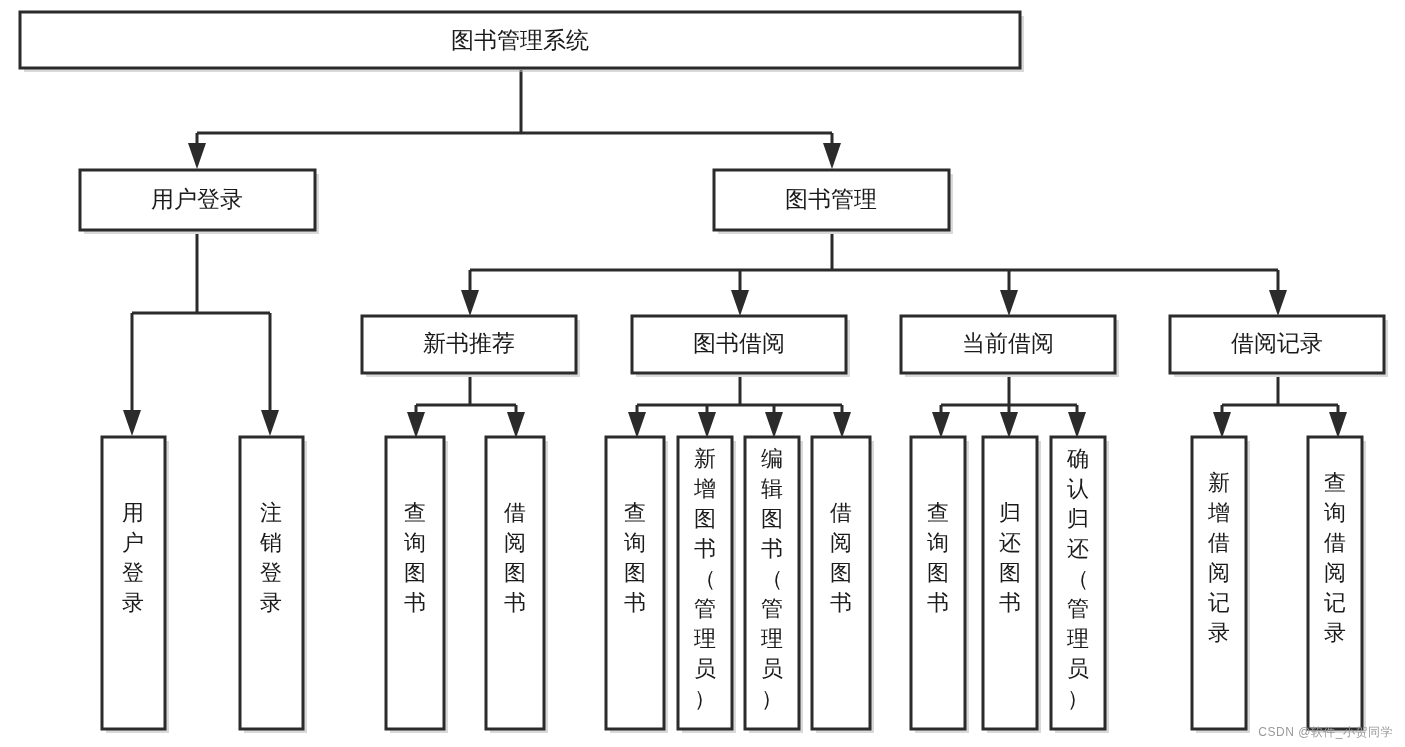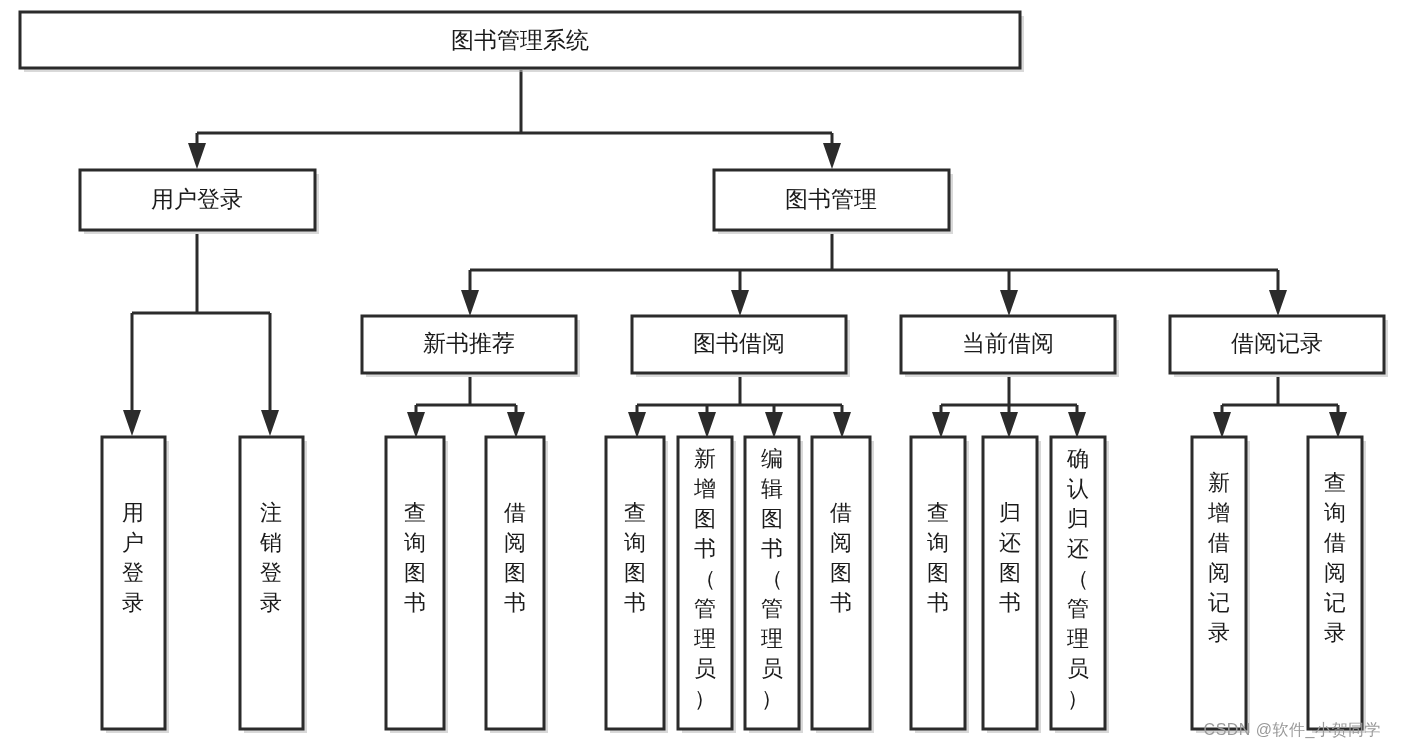--- a/index.html
+++ b/index.html
@@ -53,24 +53,24 @@
     dominant-baseline: middle;
   }
   text.node-label-v {
     fill: #1a1a1a;
     font-family: "Liberation Sans", "DejaVu Sans", sans-serif;
     font-size: 22px;
     text-anchor: middle;
   }
   .watermark {
     position: absolute;
-    right: 24px;
+    right: 12px;
     bottom: 6px;
     color: #9a9a9a;
-    font-size: 16px;
+    font-size: 12px;
     font-family: "Liberation Sans", "DejaVu Sans", sans-serif;
     letter-spacing: 0.5px;
     white-space: nowrap;
     pointer-events: none;
   }
 </style>
 </head>
 <body>
 
 <div id="diagram-root">

